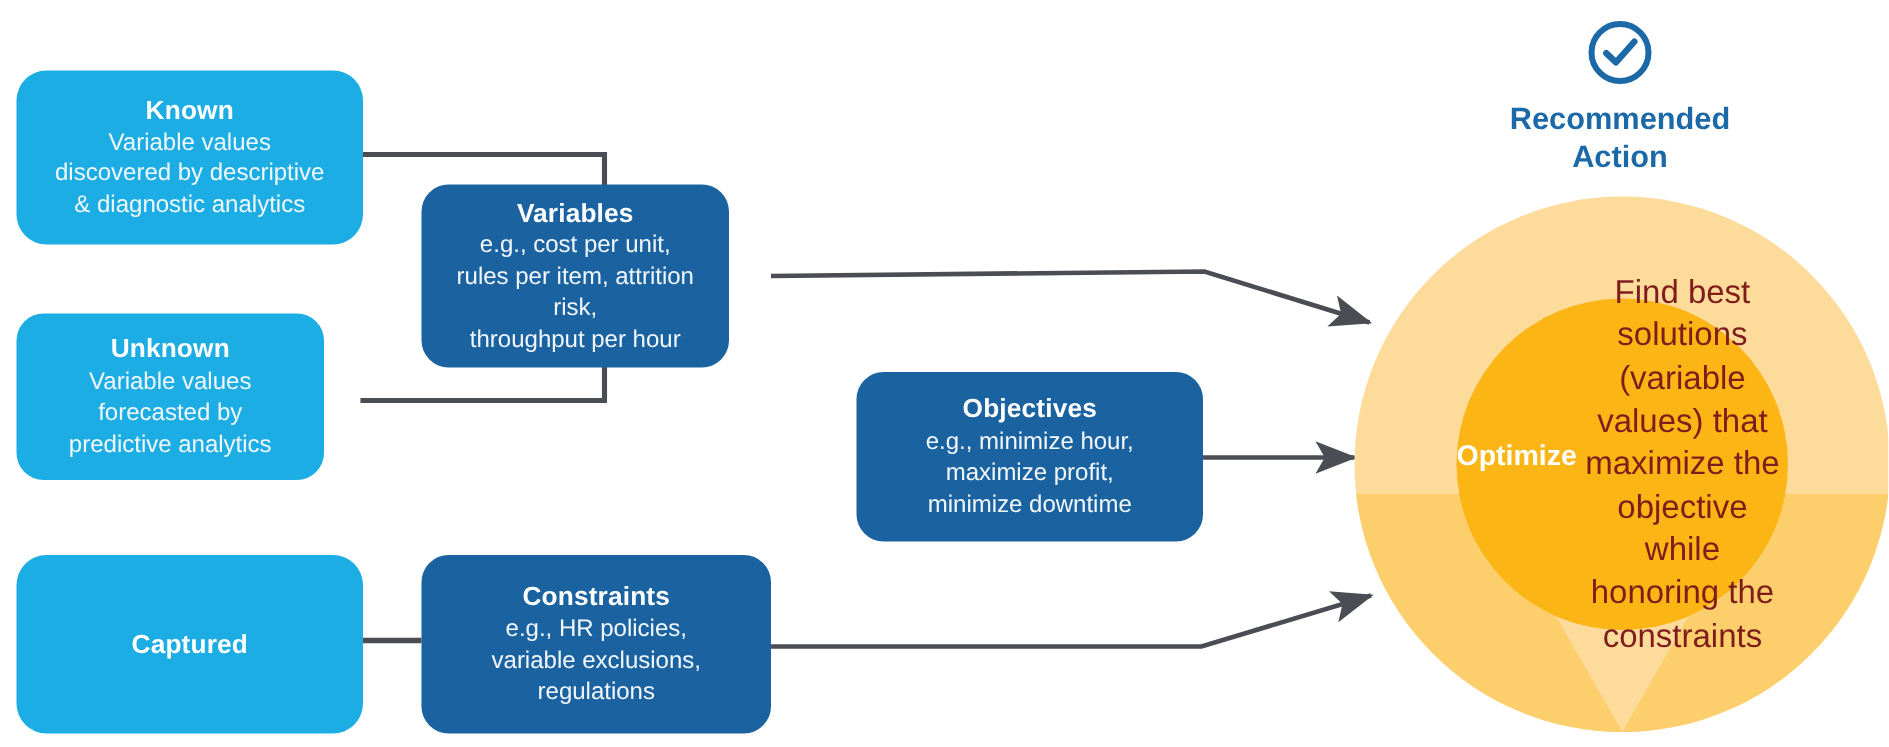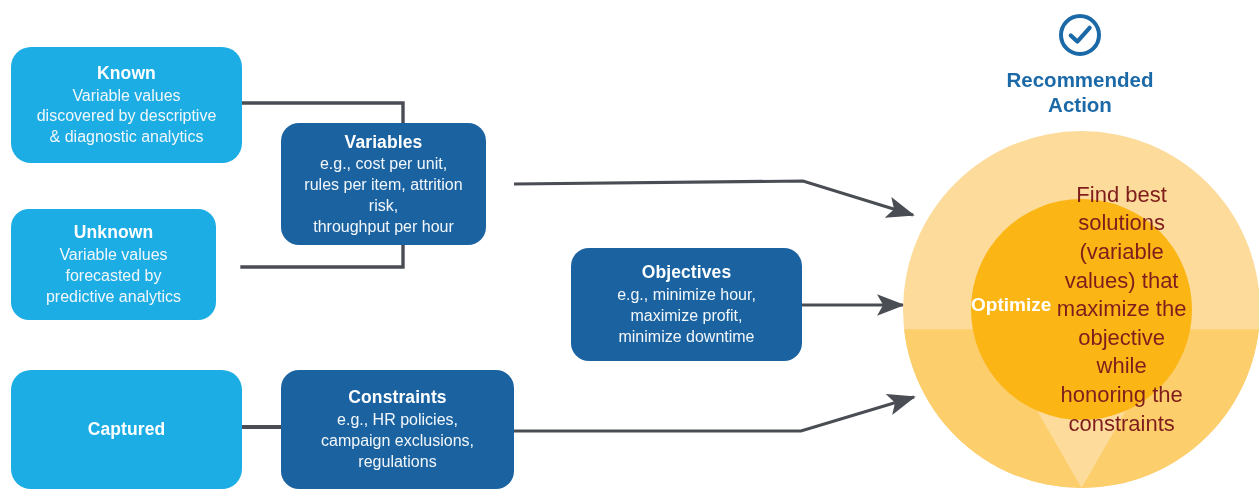--- a/index.html
+++ b/index.html
@@ -177,21 +177,21 @@
   <div class="node mid" id="node-objectives">
     <div class="n-title">Objectives</div>
     <div class="n-body">e.g., minimize hour,
 maximize profit,
 minimize downtime</div>
   </div>
 
   <div class="node mid" id="node-constraints">
     <div class="n-title">Constraints</div>
     <div class="n-body">e.g., HR policies,
-campaign exclusions,
+variable exclusions,
 regulations</div>
   </div>
 
   <div id="rec-action">
     <svg id="rec-check" width="46" height="46" viewBox="0 0 46 46" xmlns="http://www.w3.org/2000/svg">
       <circle cx="23" cy="23" r="19" fill="none" stroke="#1C69A8" stroke-width="4"></circle>
       <path d="M13.8 23.4 L20.3 29.6 L32.6 15.8" fill="none" stroke="#1C69A8" stroke-width="4.2" stroke-linecap="round" stroke-linejoin="round"></path>
     </svg>
     <div class="ra-label">Recommended
 Action</div>

